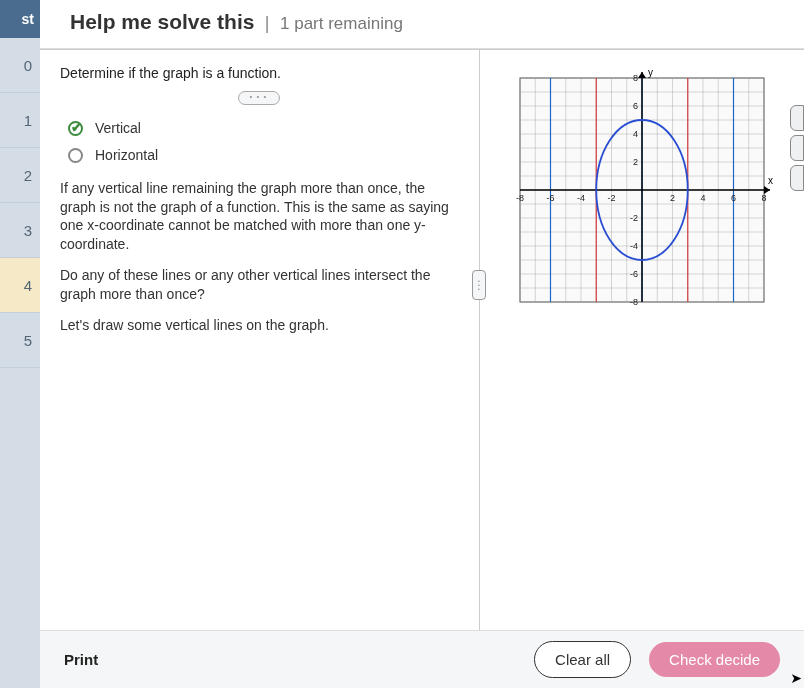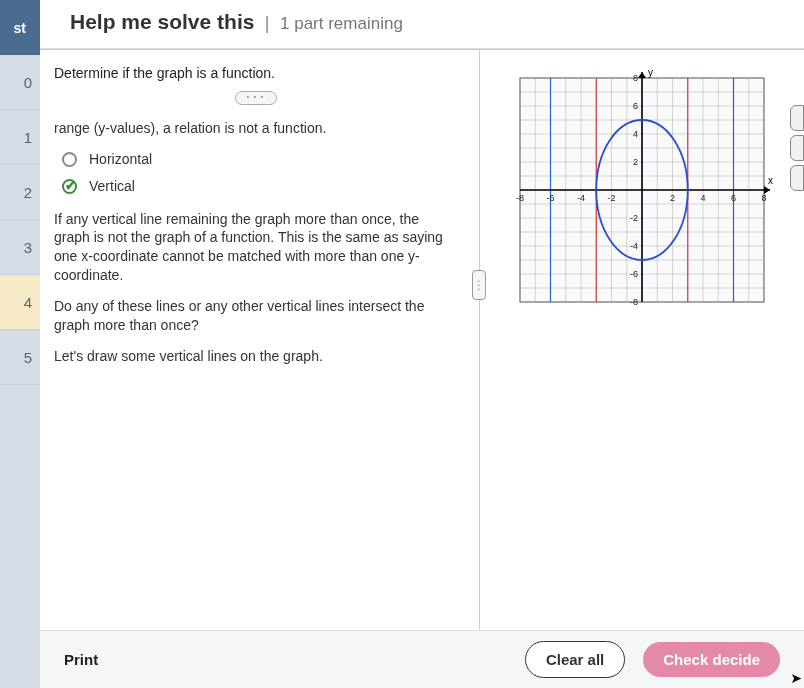--- a/index.html
+++ b/index.html
@@ -1,42 +1,42 @@
 <!DOCTYPE html>
 <html><head>
 <meta charset="utf-8">
 <style>
 *{box-sizing:border-box;margin:0;padding:0;font-family:Arial,Helvetica,sans-serif}
 body{background:#e8eaed;width:804px;height:688px;overflow:hidden;position:relative}
 .sidebar{position:absolute;left:0;top:0;width:40px;height:688px;background:#d4dce6}
 .sidebar-item{height:55px;display:flex;align-items:center;justify-content:flex-end;padding-right:8px;color:#546575;font-size:15px;font-weight:500;border-bottom:1px solid #c5cfdc}
 .sidebar-item.active{background:#f5e9c8}
-.sidebar-top{height:55px;background:#4a6d8f;color:#fff;font-weight:700;display:flex;align-items:center;justify-content:flex-end;padding-right:14px;font-size:14px}
+.sidebar-top{height:38px;background:#4a6d8f;color:#fff;font-weight:700;display:flex;align-items:center;justify-content:flex-end;padding-right:6px;font-size:14px}
 .main{position:absolute;left:40px;top:0;right:0;bottom:0;background:#ffffff;display:flex;flex-direction:column}
 .header{padding:10px 30px 14px;border-bottom:1px solid #ddd}
 .header h1{font-size:21px;color:#333;font-weight:700;display:inline}
 .header .sep{color:#888;margin:0 6px;font-size:18px}
 .header .sub{color:#777;font-size:17px}
 .content{flex:1;display:flex;position:relative;border-top:1px solid #ccc}
-.left-pane{width:440px;padding:14px 22px 10px 14px;border-right:1px solid #ccc;overflow:hidden;color:#333;font-size:14px;line-height:1.35}
+.left-pane{width:440px;padding:14px 22px 10px 20px;border-right:1px solid #ccc;overflow:hidden;color:#333;font-size:14px;line-height:1.35}
 .question{font-size:14px;color:#222;margin-bottom:4px}
 .pill-row{display:flex;justify-content:center;margin:8px 0 14px}
 .pill{width:42px;height:14px;border:1px solid #aaa;border-radius:10px;display:flex;align-items:center;justify-content:center;color:#999;font-size:8px;letter-spacing:1px;background:#f5f6f7}
 .para{margin-bottom:12px}
 .opts{margin:10px 0 14px 8px}
 .opt{display:flex;align-items:center;margin-bottom:8px}
 .radio{width:15px;height:15px;border:2px solid #888;border-radius:50%;margin-right:12px;flex-shrink:0}
 .radio.sel{border-color:#3d8b3d;position:relative;background:#fff}
 .radio.sel::after{content:"✔";position:absolute;top:-4px;left:1px;color:#3d8b3d;font-size:13px;font-weight:700}
 .right-pane{flex:1;padding:10px 4px;display:flex;align-items:flex-start;justify-content:center;position:relative}
 .handle{position:absolute;left:-8px;top:220px;width:14px;height:30px;border:1px solid #999;border-radius:4px;background:#f5f6f7;display:flex;align-items:center;justify-content:center;color:#888;font-size:5px;line-height:4px}
 .footer{height:58px;border-top:1px solid #ddd;display:flex;align-items:center;padding:7px 24px;background:#f5f6f7}
 .print{font-weight:700;font-size:15px;color:#222}
 .spacer{flex:1}
-.btn{border-radius:22px;padding:9px 20px;font-size:15px;font-weight:700;cursor:pointer}
+.btn{border-radius:22px;padding:9px 20px;font-size:15px;font-weight:400;cursor:pointer}
 .btn-clear{border:1.5px solid #333;background:#fff;color:#333;margin-right:18px}
 .btn-check{border:none;background:#e589a8;color:#fff}
 .right-icons{position:absolute;right:0;top:105px;width:14px}
 .ri{width:14px;height:26px;border:1px solid #888;border-radius:6px 0 0 6px;margin-bottom:4px;background:#eef0f2}
 svg{display:block}
 .cursor{position:absolute;right:2px;bottom:2px;font-size:14px;color:#000}
 </style>
 </head>
 <body>
 
@@ -56,29 +56,28 @@
     <span class="sep">|</span>
     <span class="sub">1 part remaining</span>
   </div>
 
   <div class="content">
     <div class="left-pane">
       <div class="question">Determine if the graph is a function.</div>
       <div class="pill-row">
           <div class="pill">•&nbsp;•&nbsp;•</div>
         </div>
-      <div class="para">range (y-values), a relation is not a function.</div>
       <div class="opts">
+        <div class="opt">
+          <span class="radio sel"></span>
+          <span>Vertical</span>
+        </div>
         <div class="opt">
           <span class="radio"></span>
           <span>Horizontal</span>
-        </div>
-        <div class="opt">
-          <span class="radio sel"></span>
-          <span>Vertical</span>
         </div>
       </div>
       <div class="para">If any vertical line remaining the graph more than once, the graph is not the graph of a function. This is the same as saying one x-coordinate cannot be matched with more than one y-coordinate.</div>
       <div class="para">Do any of these lines or any other vertical lines intersect the graph more than once?</div>
       <div class="para">Let's draw some vertical lines on the graph.</div>
       <div class="opts">
       </div>
     </div>
 
     <div class="right-pane">

